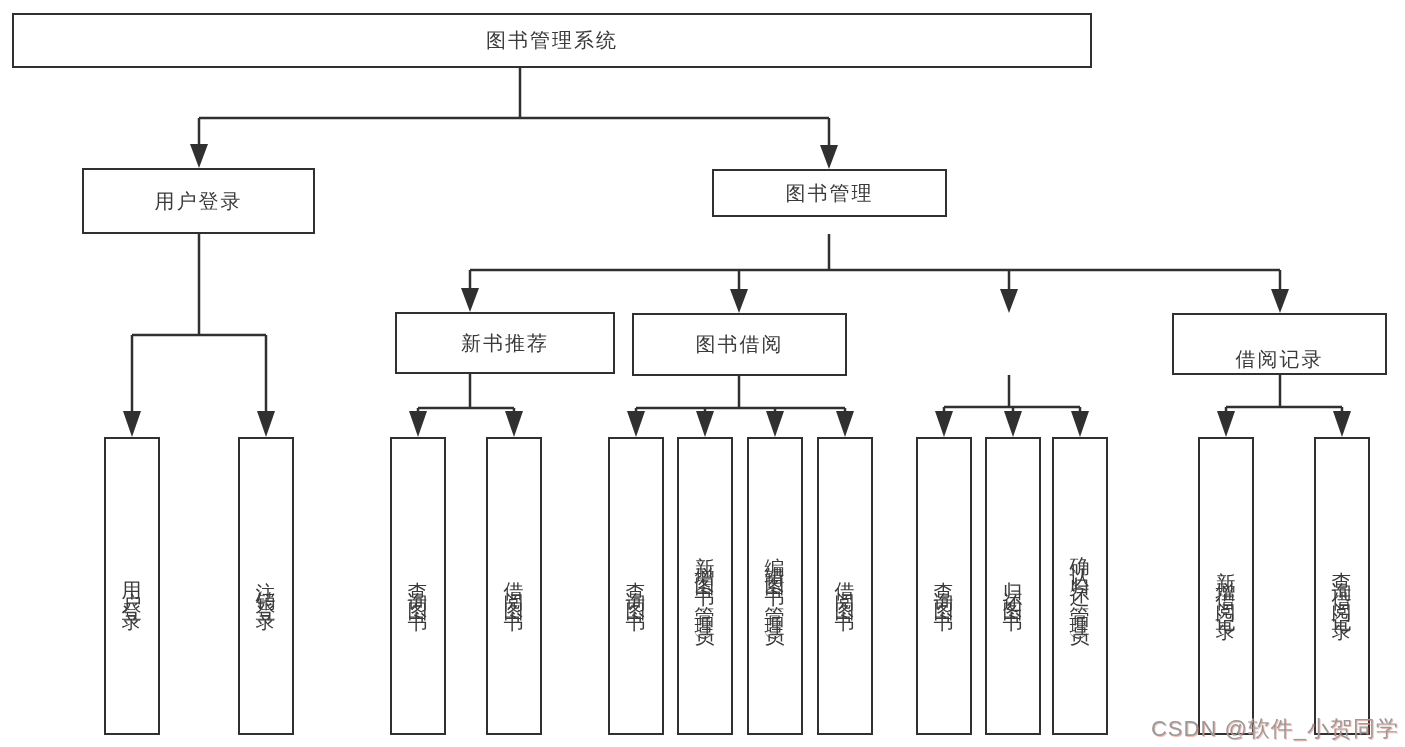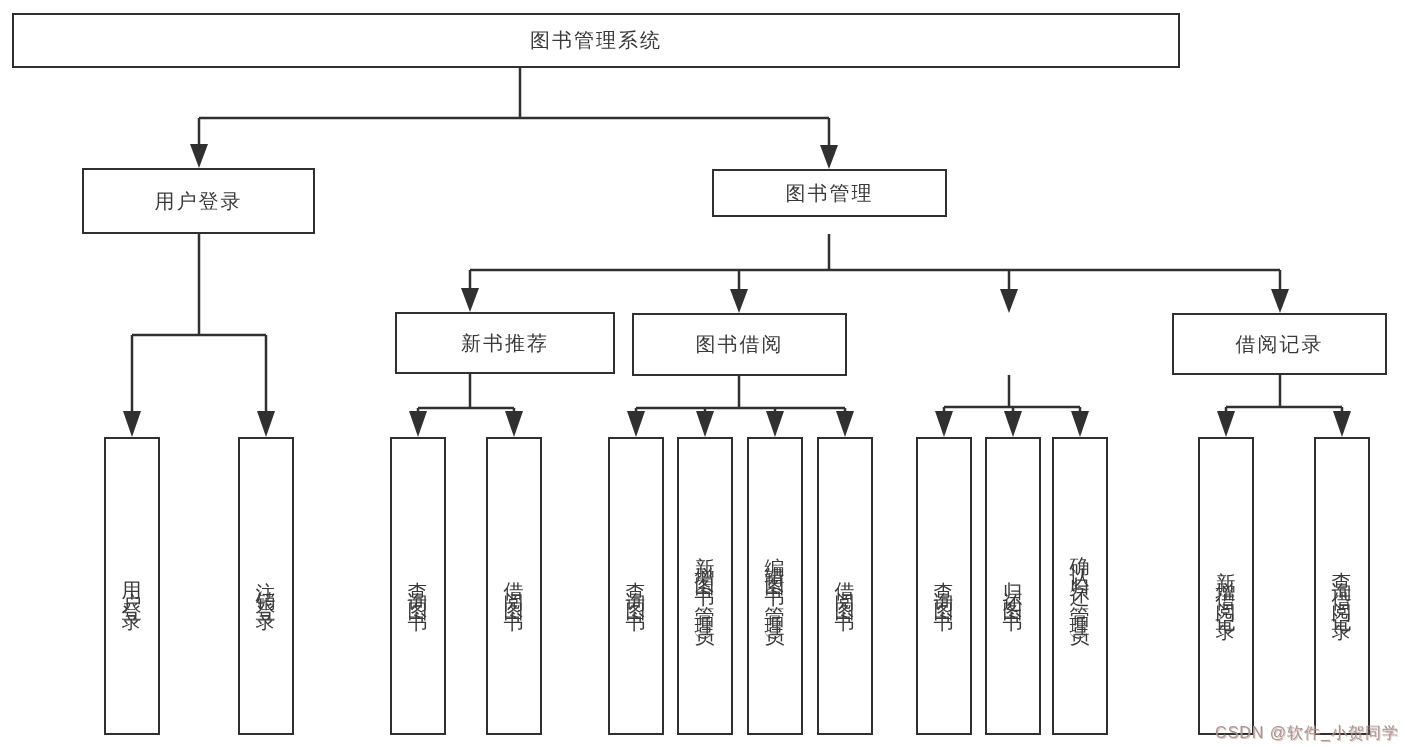--- a/index.html
+++ b/index.html
@@ -46,21 +46,21 @@
     font-size: 20px;
     line-height: 1;
     letter-spacing: 10px;
     color: #3a3a3a;
     max-height: 286px;
   }
   #watermark {
     position: absolute;
     right: 6px;
     bottom: 3px;
-    font-size: 16px;
+    font-size: 22px;
     color: #9a9a9a;
     letter-spacing: 1px;
     text-shadow: 1px 1px 0 rgba(224, 106, 85, 0.45);
     white-space: nowrap;
   }
 </style>
 </head>
 <body>
 
 <div id="canvas">
@@ -98,38 +98,38 @@
       <polygon points="766,411 784,411 775,437"></polygon>
       <polygon points="836,411 854,411 845,437"></polygon>
       <polygon points="935,411 953,411 944,437"></polygon>
       <polygon points="1004,411 1022,411 1013,437"></polygon>
       <polygon points="1071,411 1089,411 1080,437"></polygon>
       <polygon points="1217,411 1235,411 1226,437"></polygon>
       <polygon points="1333,411 1351,411 1342,437"></polygon>
     </g>
   </svg>
 
-  <div class="node" style="left:12px; top:13px; width:1168px; height:55px;">
+  <div class="node" style="left:12px; top:13px; width:1080px; height:55px;">
     <span class="h-label">图书管理系统</span>
   </div>
 
   <div class="node" style="left:82px; top:168px; width:233px; height:66px;">
     <span class="h-label">用户登录</span>
   </div>
   <div class="node" style="left:712px; top:169px; width:235px; height:48px;">
     <span class="h-label">图书管理</span>
   </div>
 
   <div class="node" style="left:363px; top:312px; width:220px; height:62px;margin-left:32px;">
     <span class="h-label">新书推荐</span>
   </div>
   <div class="node" style="left:632px; top:313px; width:215px; height:63px;">
     <span class="h-label">图书借阅</span>
   </div>
-  <div class="node" style="left:1172px; top:313px; width:215px; height:62px;">
+  <div class="node" style="left:1172px; top:313px; width:215px; height:62px;align-items:flex-end;">
     <span class="h-label">借阅记录</span>
   </div>
 
   <div class="node leaf" style="left:104px;">
     <span class="v-label">用户登录</span>
   </div>
   <div class="node leaf" style="left:238px;">
     <span class="v-label">注销登录</span>
   </div>
   <div class="node leaf" style="left:390px;">

